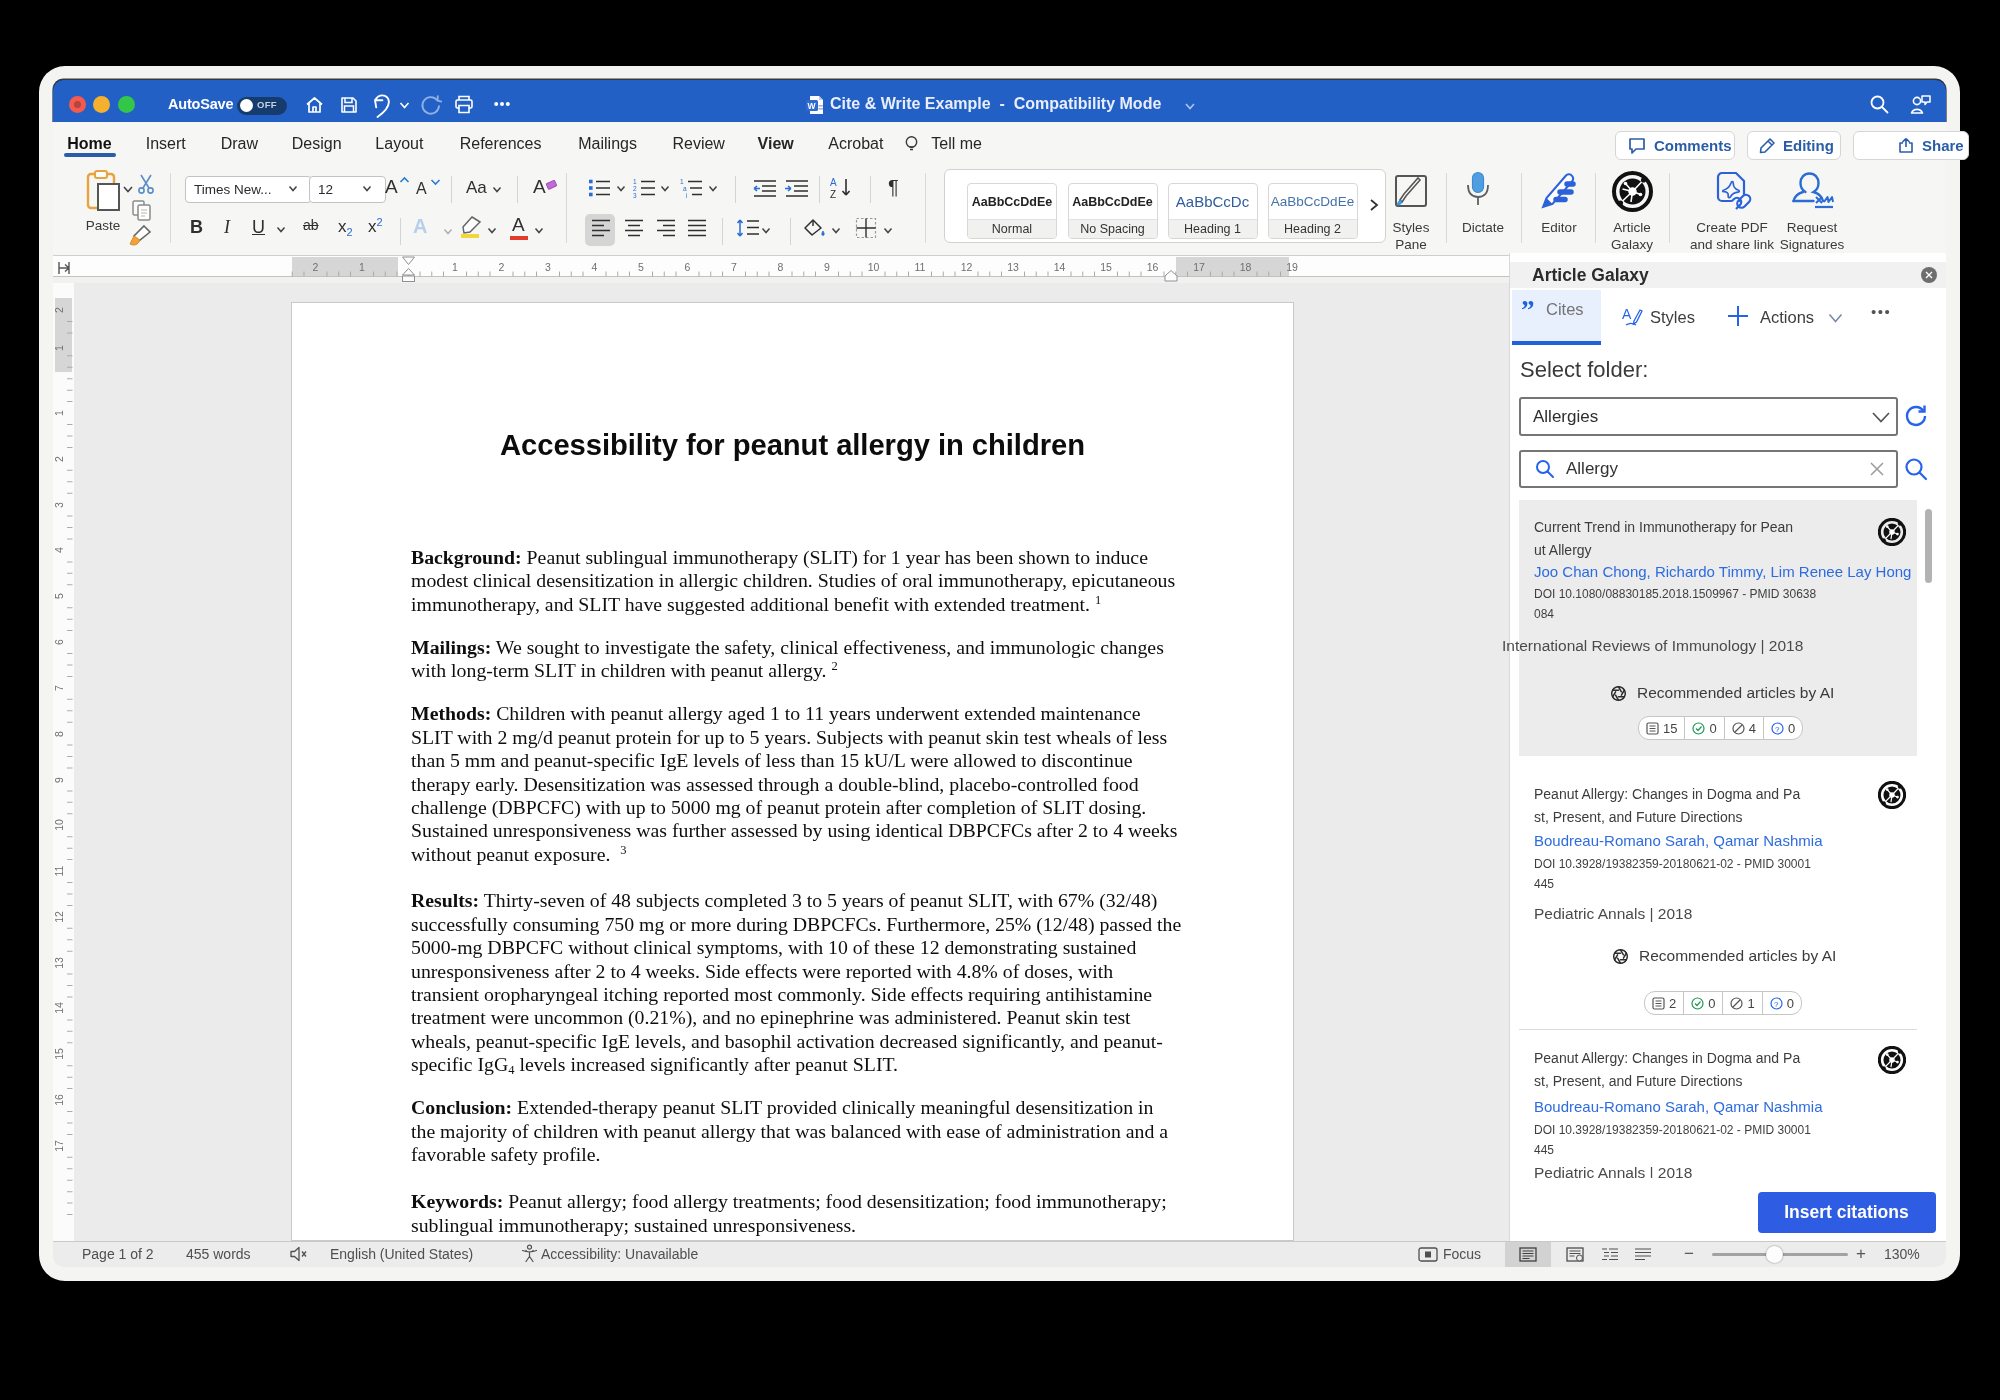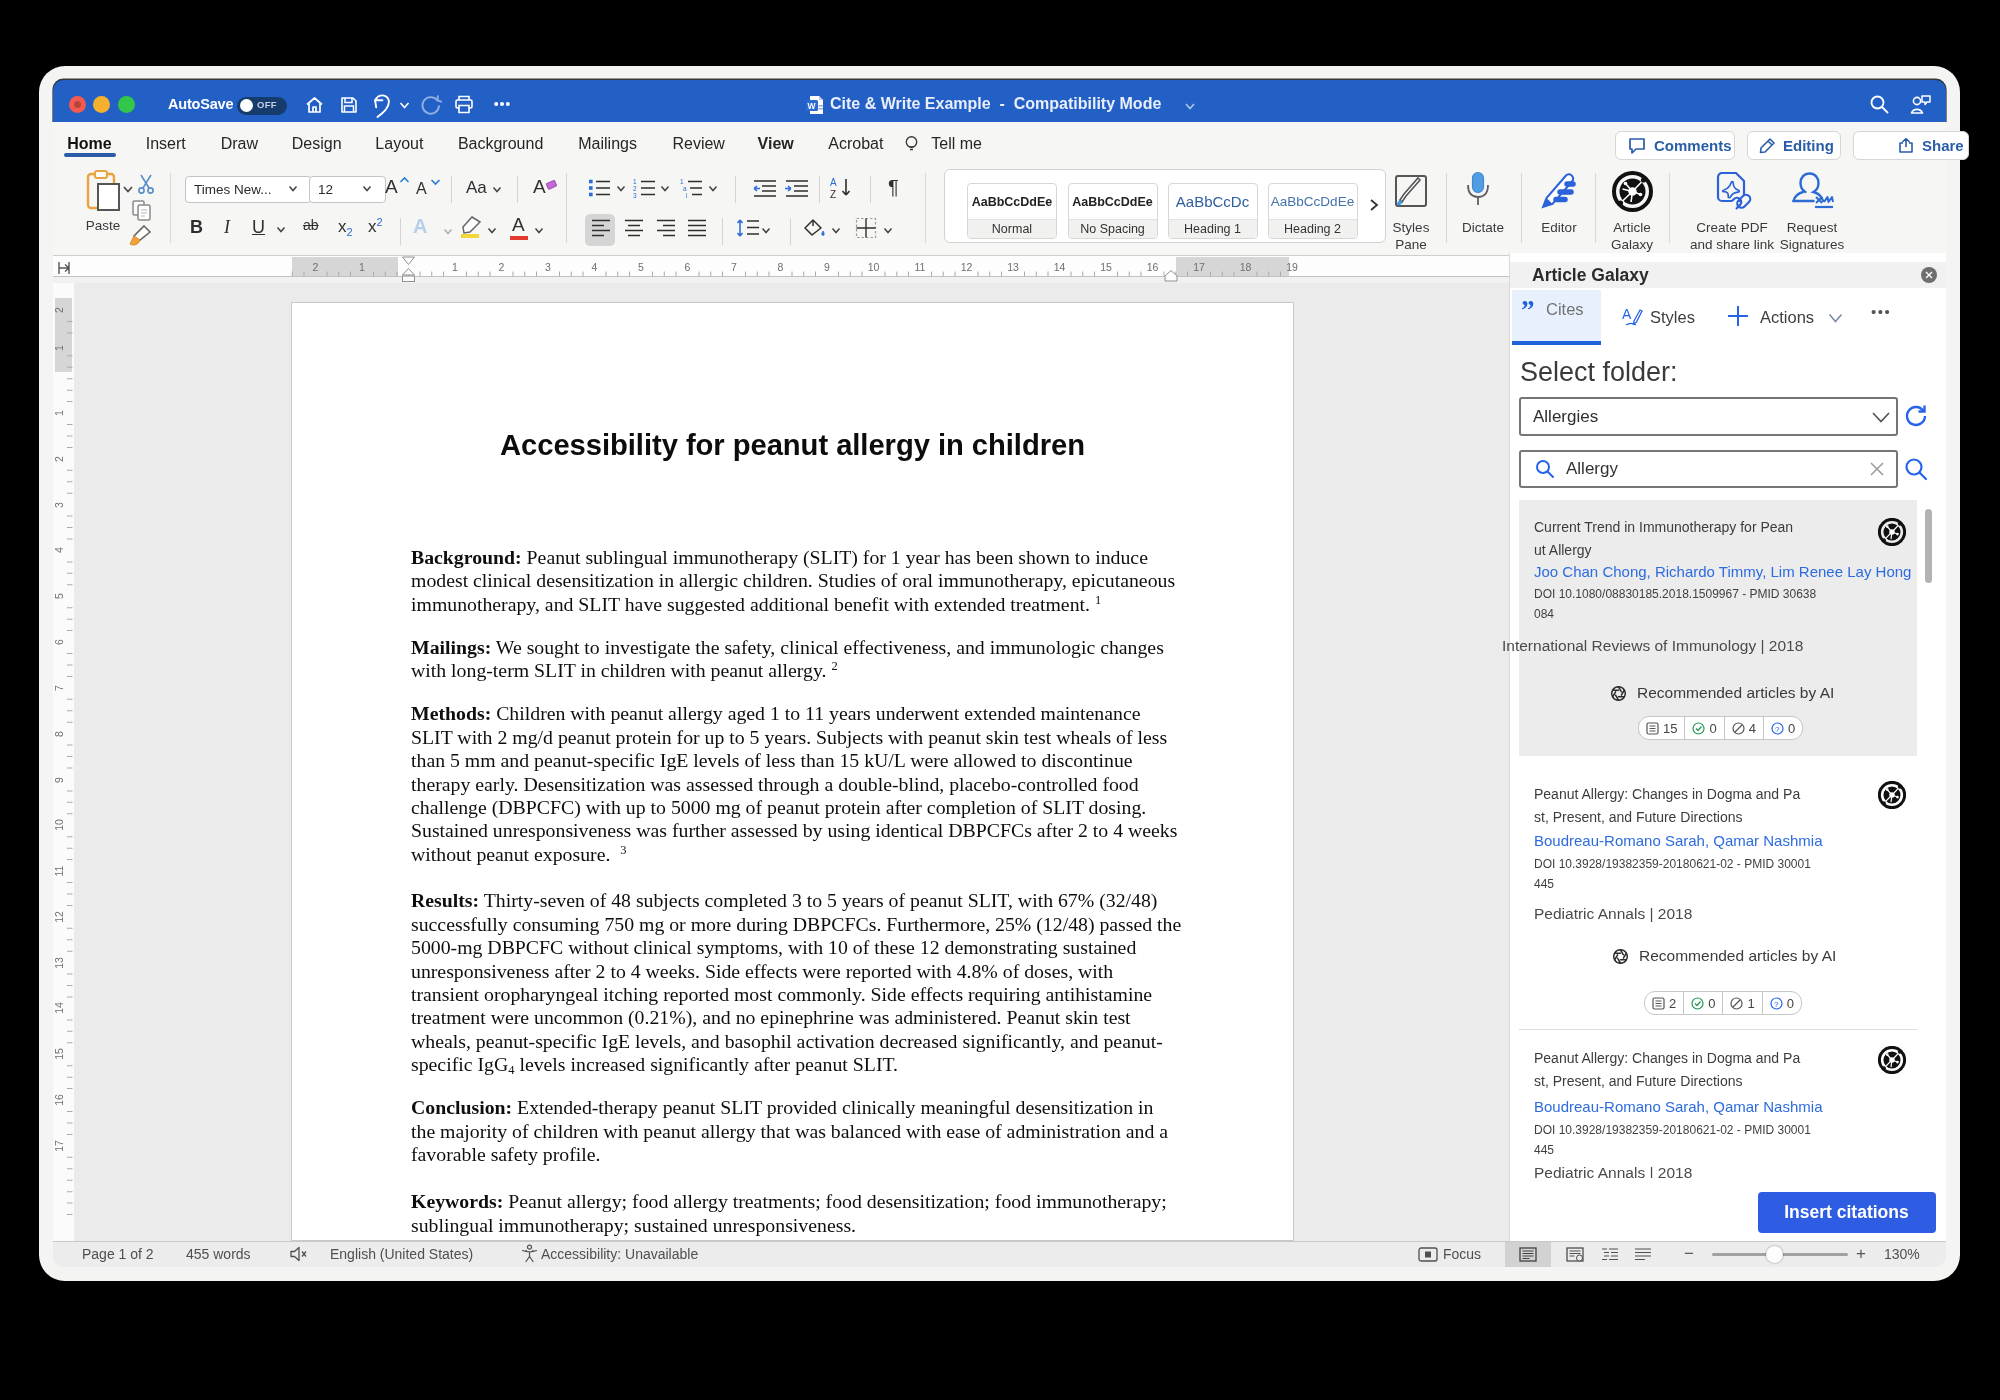--- a/index.html
+++ b/index.html
@@ -110,21 +110,21 @@
     <path d="M2 2 L6 6.5 L10 2" stroke="#dfe6f5" stroke-width="1.6" fill="none"></path>
   </svg>
 
 <div class="a tabsrow"></div>
 <div class="a" style="left:63.5px;top:153px;width:52px;height:3.5px;background:#2b5ca8;border-radius:2px;"></div>
 <div class="tab" style="left:89.4px;top:122px;font-weight:bold;color:#111;">Home</div>
 <div class="tab" style="left:165.7px;top:122px;">Insert</div>
 <div class="tab" style="left:239.4px;top:122px;">Draw</div>
 <div class="tab" style="left:316.7px;top:122px;">Design</div>
 <div class="tab" style="left:399.4px;top:122px;">Layout</div>
-<div class="tab" style="left:500.6px;top:122px;">Background</div>
+<div class="tab" style="left:500.6px;top:122px;">References</div>
 <div class="tab" style="left:607.6px;top:122px;">Mailings</div>
 <div class="tab" style="left:698.7px;top:122px;">Review</div>
 <div class="tab" style="left:775.7px;top:122px;font-weight:bold;">View</div>
 <div class="tab" style="left:855.9px;top:122px;">Acrobat</div>
 <div class="tab" style="left:956.6px;top:122px;">Tell me</div>
 <svg class="a" style="left:902px;top:134px;" width="19" height="20" viewBox="0 0 19 20">
   <circle cx="9.5" cy="8" r="5.2" fill="none" stroke="#3a3a3a" stroke-width="1.4"></circle>
   <path d="M7.5 13 L11.5 13 M8 15.5 L11 15.5" stroke="#3a3a3a" stroke-width="1.3" fill="none"></path>
 </svg>
 
@@ -481,21 +481,21 @@
 </svg>
 <div class="a" style="left:1650px;top:308px;font-size:16.5px;color:#3d3d3d;">Styles</div>
 <svg class="a" style="left:1727px;top:305px;" width="22" height="22" viewBox="0 0 22 22">
     <path d="M11 1 v20 M1 11 h20" stroke="#2563eb" stroke-width="2"></path>
   </svg>
 <div class="a" style="left:1760px;top:308px;font-size:16.5px;color:#3d3d3d;">Actions</div>
 <svg class="a" style="left:1828px;top:313px;" width="15" height="11" viewBox="0 0 15 11">
     <path d="M1.5 1.5 L7.5 8.5 L13.5 1.5" stroke="#7a8aa8" stroke-width="1.6" fill="none"></path>
   </svg>
 <div class="a" style="left:1871px;top:303px;font-size:15px;color:#555;letter-spacing:1.5px;">•••</div>
-<div class="a" style="left:1520px;top:356.5px;font-size:27px;color:#3a3a3a;">Select folder:</div>
+<div class="a" style="left:1520px;top:356.5px;font-size:22px;color:#3a3a3a;">Select folder:</div>
 <div class="pfield" style="top:397px;height:39px;"></div>
 <div class="a" style="left:1533px;top:397px;height:39px;line-height:39px;font-size:17px;color:#2e2e2e;">Allergies</div>
 <svg class="a" style="left:1871px;top:411px;" width="20" height="13" viewBox="0 0 20 13">
     <path d="M2 2 L10 10.5 L18 2" stroke="#555" stroke-width="1.7" fill="none"></path>
   </svg>
 <svg class="a" style="left:1903px;top:403px;" width="26" height="26" viewBox="0 0 26 26">
   <path d="M20.5 8 A9 9 0 1 0 22 13" fill="none" stroke="#2563eb" stroke-width="2.4"></path>
   <path d="M21.5 2.5 v6 h-6" fill="none" stroke="#2563eb" stroke-width="2.4"></path>
 </svg>
 <div class="pfield" style="top:450px;height:38px;"></div>

